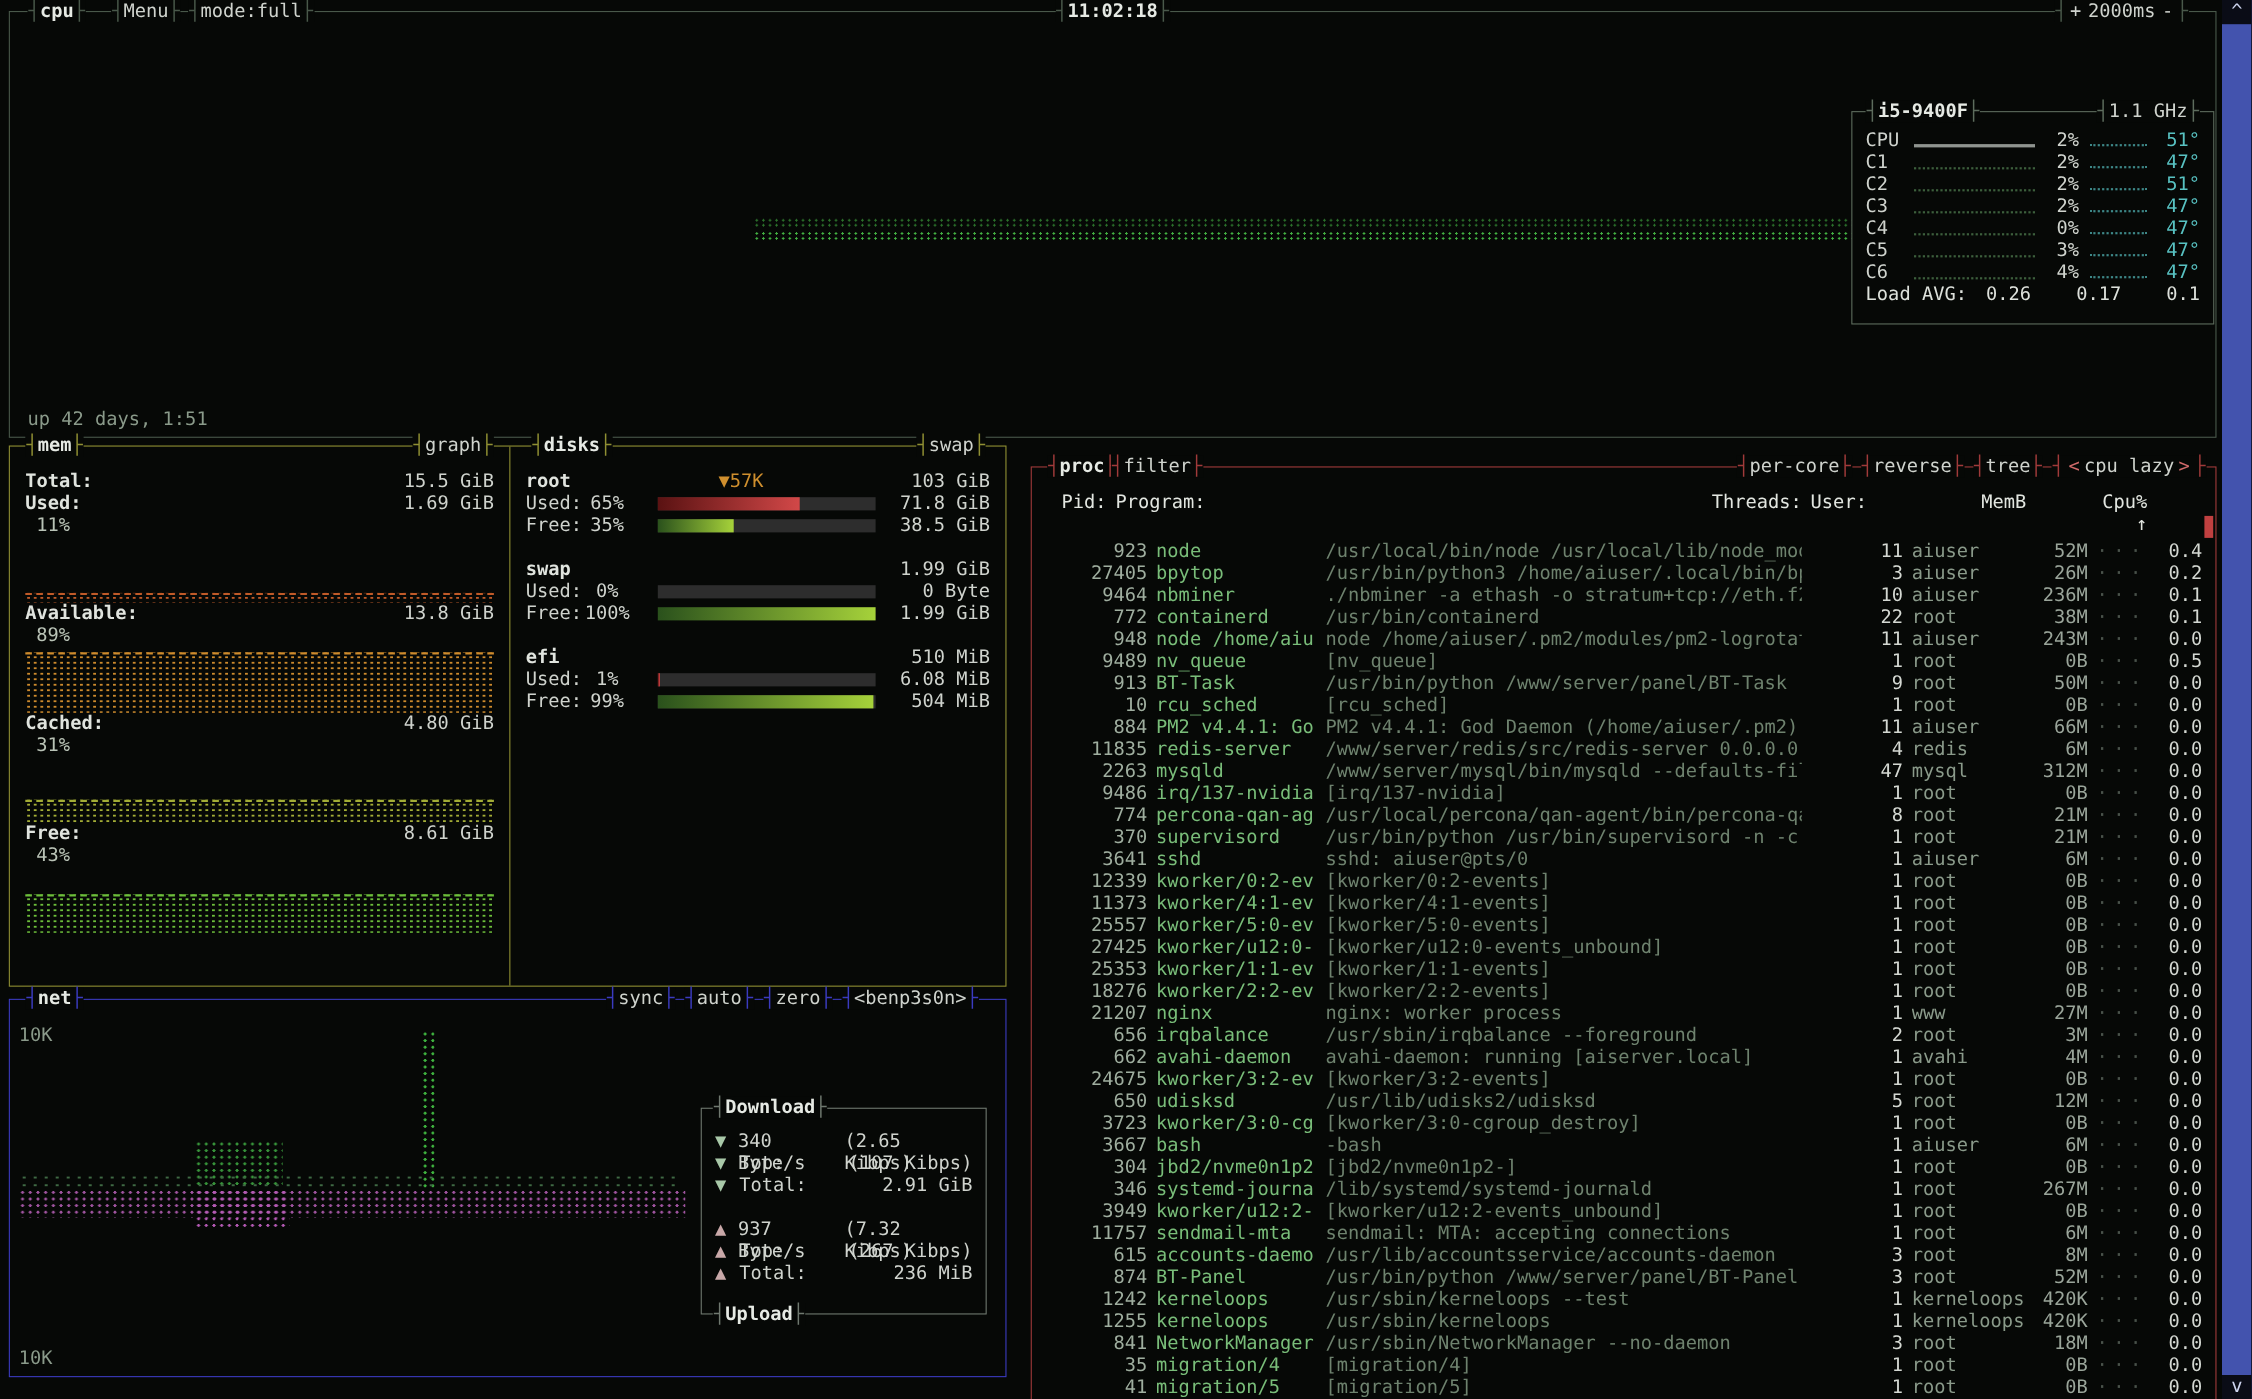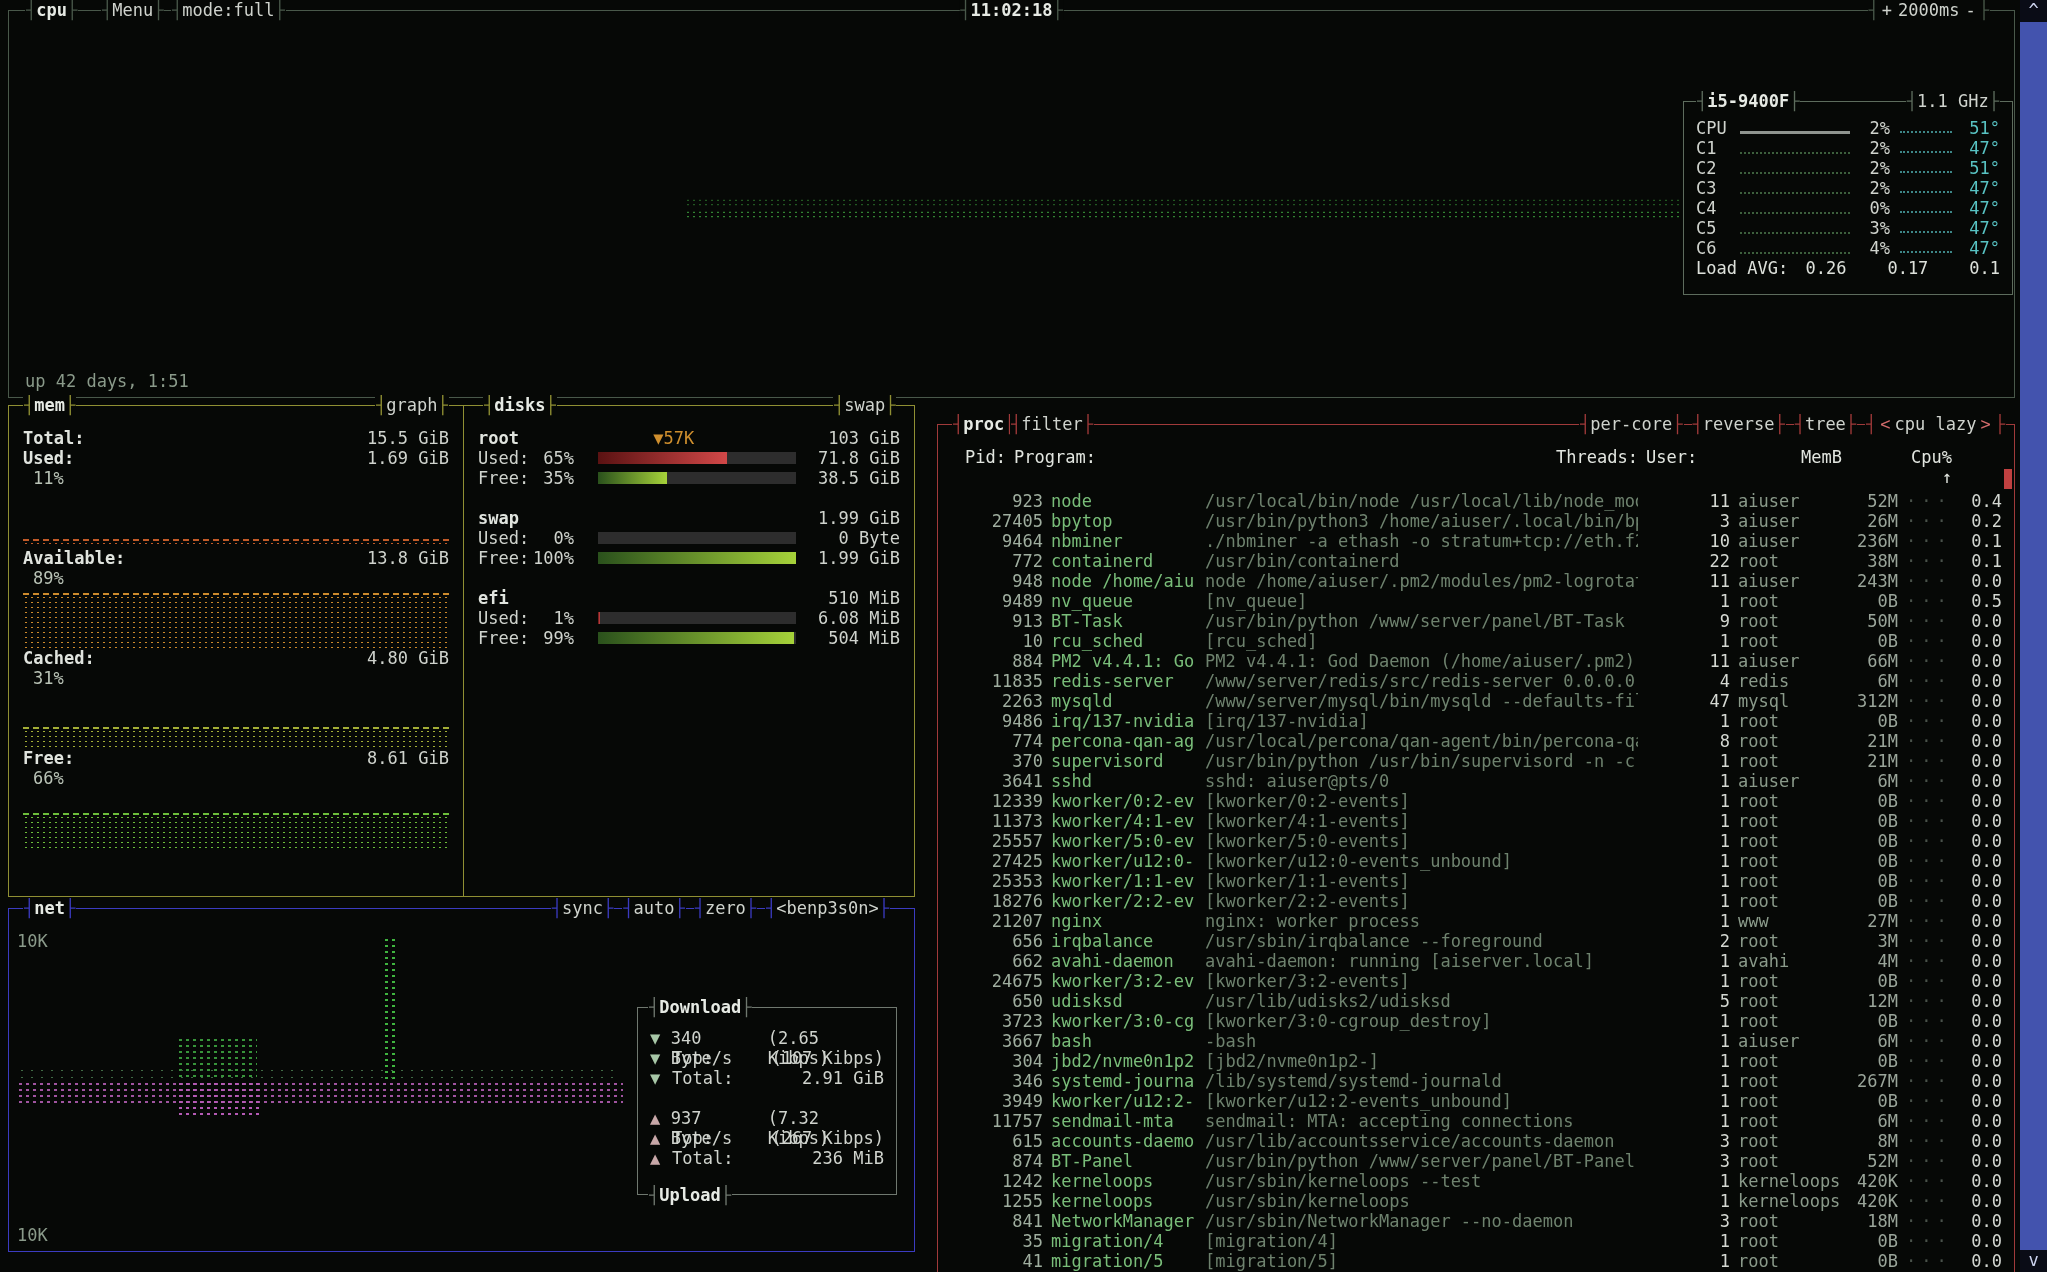--- a/index.html
+++ b/index.html
@@ -69,21 +69,21 @@
   .mem-graph{position:relative;height:60px;}
   .mem-fill{position:absolute;left:0;right:0;bottom:0;border-top:2px dashed currentColor;
             background-image:radial-gradient(currentColor 1.2px,transparent 1.3px);background-size:6px 5px;}
   #disk-entries{padding:22px 14px 0;}
   .disk-item{margin-bottom:20px;}
   .disk-name-row{display:flex;height:20px;}
   .disk-name{font-weight:bold;color:#e0e4de;}
   .disk-activity{margin:0 auto;color:#cf8f2e;white-space:pre;}
   .disk-meter-row{display:flex;height:20px;align-items:center;}
   .dm-label{width:52px;}
-  .dm-pct{width:44px;text-align:right;margin-right:24px;}
+  .dm-pct{width:44px;text-align:center;margin-right:24px;}
   .meter{flex:1;height:12px;background:#2d2d2d;margin-right:8px;}
   .meter i{display:block;height:100%;}
   .meter.used i{background:linear-gradient(90deg,#5a1212,#d24848);}
   .meter.free i{background:linear-gradient(90deg,#2a511c,#a6d23a);}
   .dm-val{width:96px;text-align:right;}
 
   
   .t-net{left:14px;}
   #net-box .labelrow{right:24px;}
   .scale{position:absolute;left:8px;color:#8a9a8a;}
@@ -246,21 +246,21 @@
             <span class="mem-value">4.80 GiB</span>
           </div>
           <div class="mem-pct">31%</div>
           <div class="mem-graph">
             <div class="mem-fill" style="color: rgb(163, 173, 54); height: 19px;"></div>
           </div>
           <div class="mem-row">
             <span class="mem-label">Free:</span>
             <span class="mem-value">8.61 GiB</span>
           </div>
-          <div class="mem-pct">66%</div>
+          <div class="mem-pct">43%</div>
           <div class="mem-graph">
             <div class="mem-fill" style="color: rgb(108, 190, 58); height: 33px;"></div>
           </div>
         </div>
     </div>
     <div id="disks-pane">
       <div id="disk-entries">
           <div class="disk-item">
             <div class="disk-name-row">
               <span class="disk-name">root</span>

